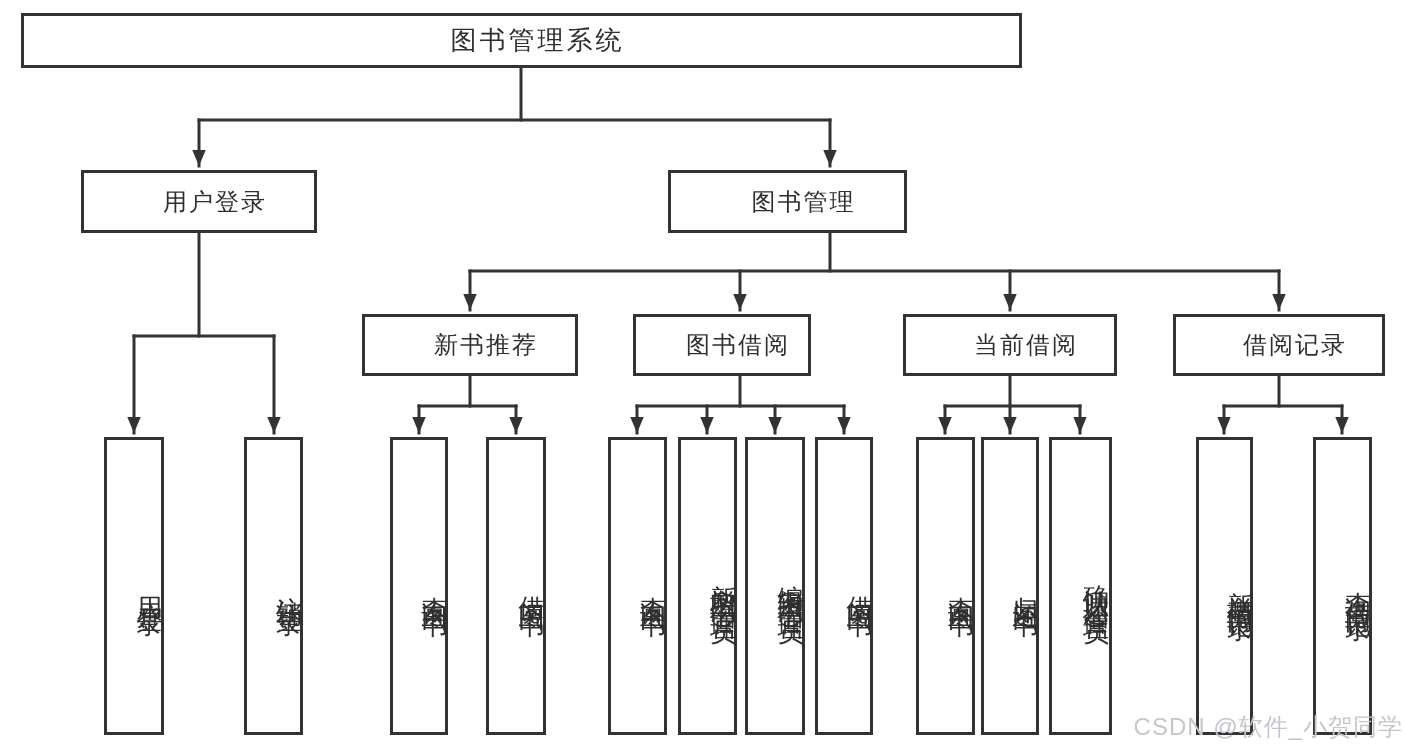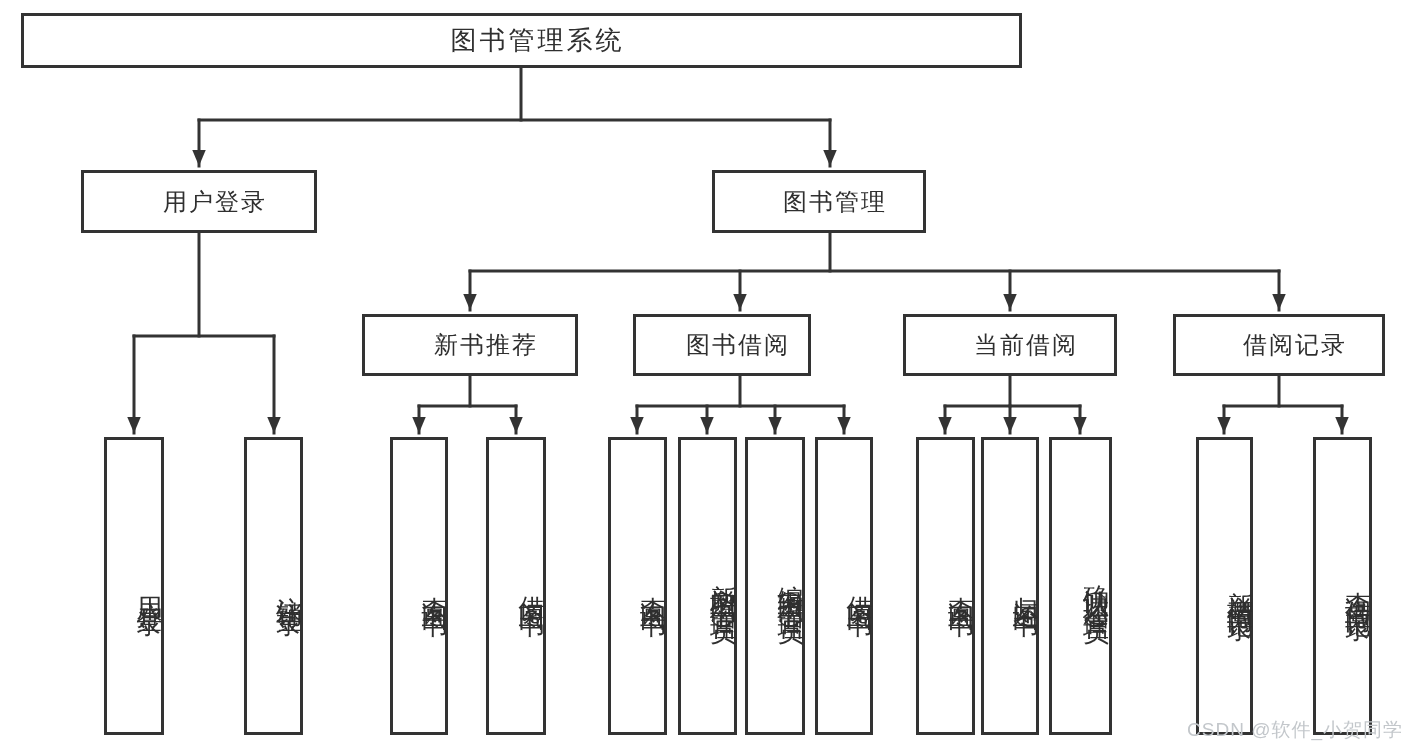--- a/index.html
+++ b/index.html
@@ -34,21 +34,21 @@
   .box.v span{
     writing-mode:vertical-rl;
     font-size:26px;
     letter-spacing:5px;
     line-height:1;
     white-space:nowrap;
   }
   .watermark{
     position:absolute;
     right:2px;bottom:4px;
-    font-size:19px;
+    font-size:24px;
     letter-spacing:1px;
     color:var(--wm);
     z-index:5;
     white-space:nowrap;
   }
 </style>
 </head>
 <body>
 
 <div class="canvas">
@@ -115,21 +115,21 @@
     </g>
   </svg>
 
   <div class="box h root" style="left:21px;top:13px;width:1001px;height:55px">
     <span>图书管理系统</span>
   </div>
 
   <div class="box h" style="left:81px;top:170px;width:236px;height:63px">
     <span>用户登录</span>
   </div>
-  <div class="box h" style="left:712px;top:170px;width:214px;height:63px">
+  <div class="box h" style="left:668px;top:170px;width:239px;height:63px">
     <span>图书管理</span>
   </div>
 
   <div class="box h" style="left:362px;top:314px;width:216px;height:62px">
     <span>新书推荐</span>
   </div>
   <div class="box h" style="left:633px;top:314px;width:178px;height:62px">
     <span>图书借阅</span>
   </div>
   <div class="box h" style="left:1173px;top:314px;width:212px;height:62px">

